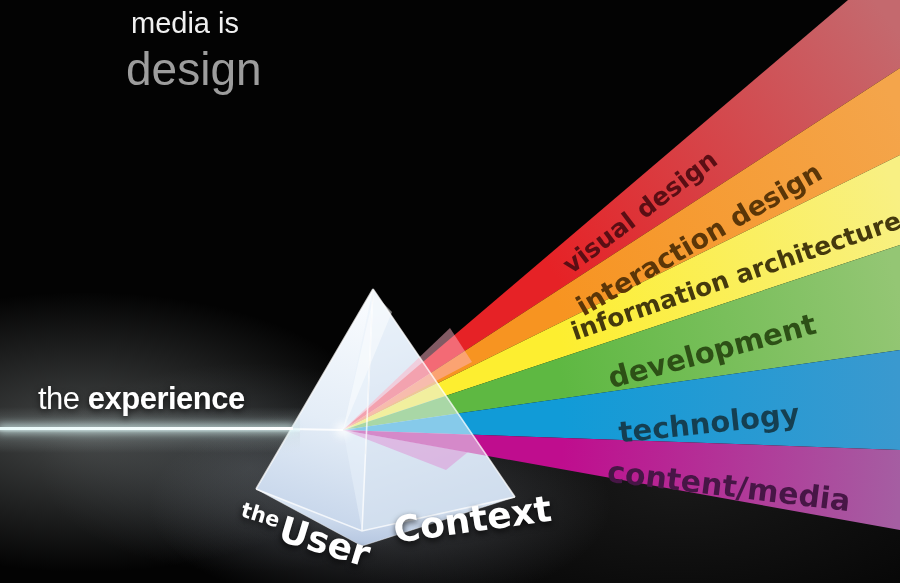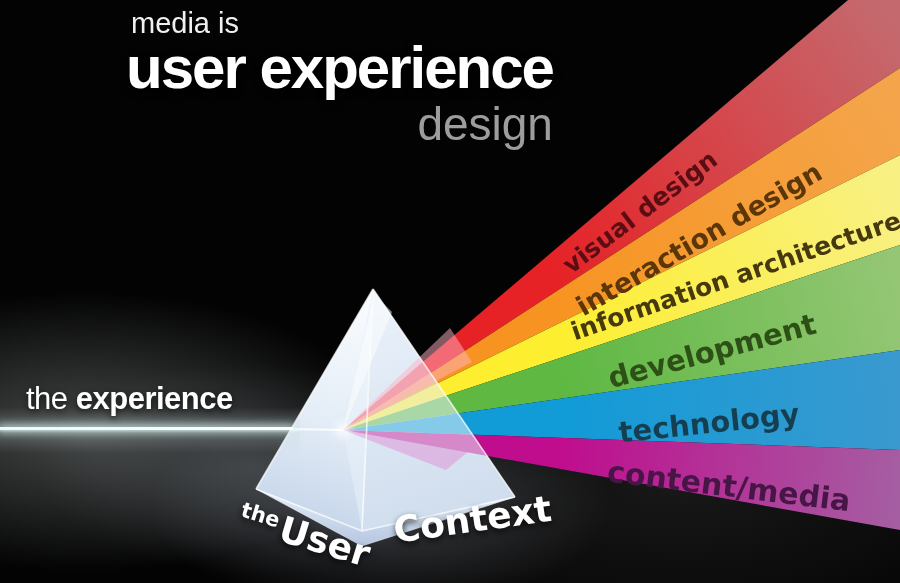--- a/index.html
+++ b/index.html
@@ -25,21 +25,21 @@
     box-shadow:0 0 9px 2px rgba(216,246,244,0.85);}
 
   
   .title-block{position:absolute;z-index:4;left:126px;top:8px;display:inline-block;color:#fff;}
   .title-pre{font-size:29px;font-weight:400;color:#f0f0f0;margin-left:5px;line-height:1.1;}
   .title-main{font-size:60px;font-weight:700;letter-spacing:-2px;line-height:0.92;color:#ffffff;
     text-shadow:0 3px 8px rgba(0,0,0,0.9);white-space:nowrap;}
   .title-sub{font-size:46px;font-weight:400;color:#9d9d9d;text-align:right;line-height:1.0;margin-top:6px;}
 
   
-  .exp-label{position:absolute;z-index:4;left:26px;top:381px;font-size:31px;color:#fff;
+  .exp-label{position:absolute;z-index:4;left:38px;top:381px;font-size:31px;color:#fff;
     letter-spacing:-0.5px;white-space:nowrap;text-shadow:0 2px 6px rgba(0,0,0,0.7);}
   .exp-label .bold{font-weight:700;}
 
   
   .band-label{position:absolute;z-index:4;font-family:"DejaVu Sans",sans-serif;font-weight:700;
     white-space:nowrap;transform-origin:center center;}
   .bl-0{left:640px;top:212px;font-size:25px;transform:translate(-50%,-50%) rotate(-37deg);}
   .bl-1{left:699px;top:239px;font-size:27px;transform:translate(-50%,-50%) rotate(-30deg);}
   .bl-2{left:736px;top:276px;font-size:25px;transform:translate(-50%,-50%) rotate(-19deg);}
   .bl-3{left:712px;top:351px;font-size:29px;transform:translate(-50%,-50%) rotate(-15deg);}
@@ -133,21 +133,20 @@
     <path d="M373,289 L256,489 M373,289 L362,531 M373,289 L515,497 M256,489 L362,531 L515,497" fill="none" stroke="rgba(255,255,255,0.75)" stroke-width="1.6"></path>
 
     <line x1="291" y1="429" x2="343" y2="430" stroke="rgba(255,255,255,0.85)" stroke-width="2"></line>
   </svg>
 
   <div class="beam-halo"></div>
   <div class="beam"></div>
 
   <div class="title-block">
     <div class="title-pre">media is</div>
-    <div class="title-main">user experience</div>
     <div class="title-sub">design</div>
   </div>
 
   <div class="exp-label"><span>the </span><span class="bold">experience</span></div>
 
   <div class="band-label bl-0" style="color: rgb(90, 14, 20);">visual design</div>
   <div class="band-label bl-1" style="color: rgb(91, 54, 8);">interaction design</div>
   <div class="band-label bl-2" style="color: rgb(69, 57, 13);">information architecture</div>
   <div class="band-label bl-3" style="color: rgb(45, 80, 22);">development</div>
   <div class="band-label bl-4" style="color: rgb(21, 63, 81);">technology</div>

